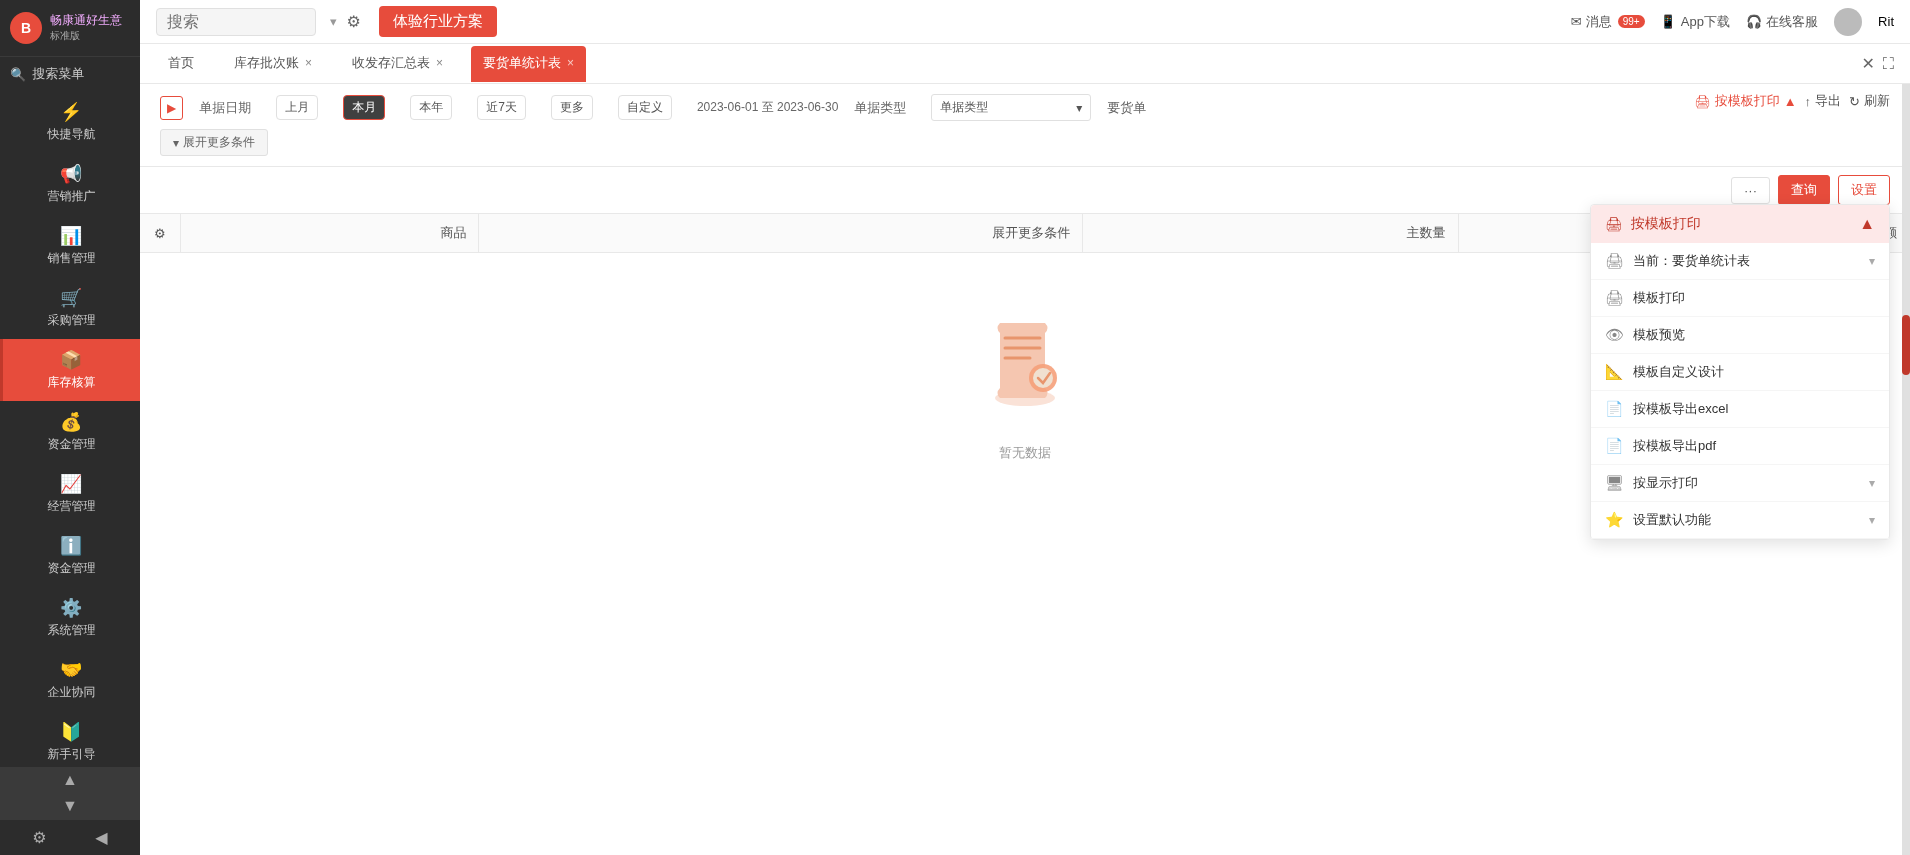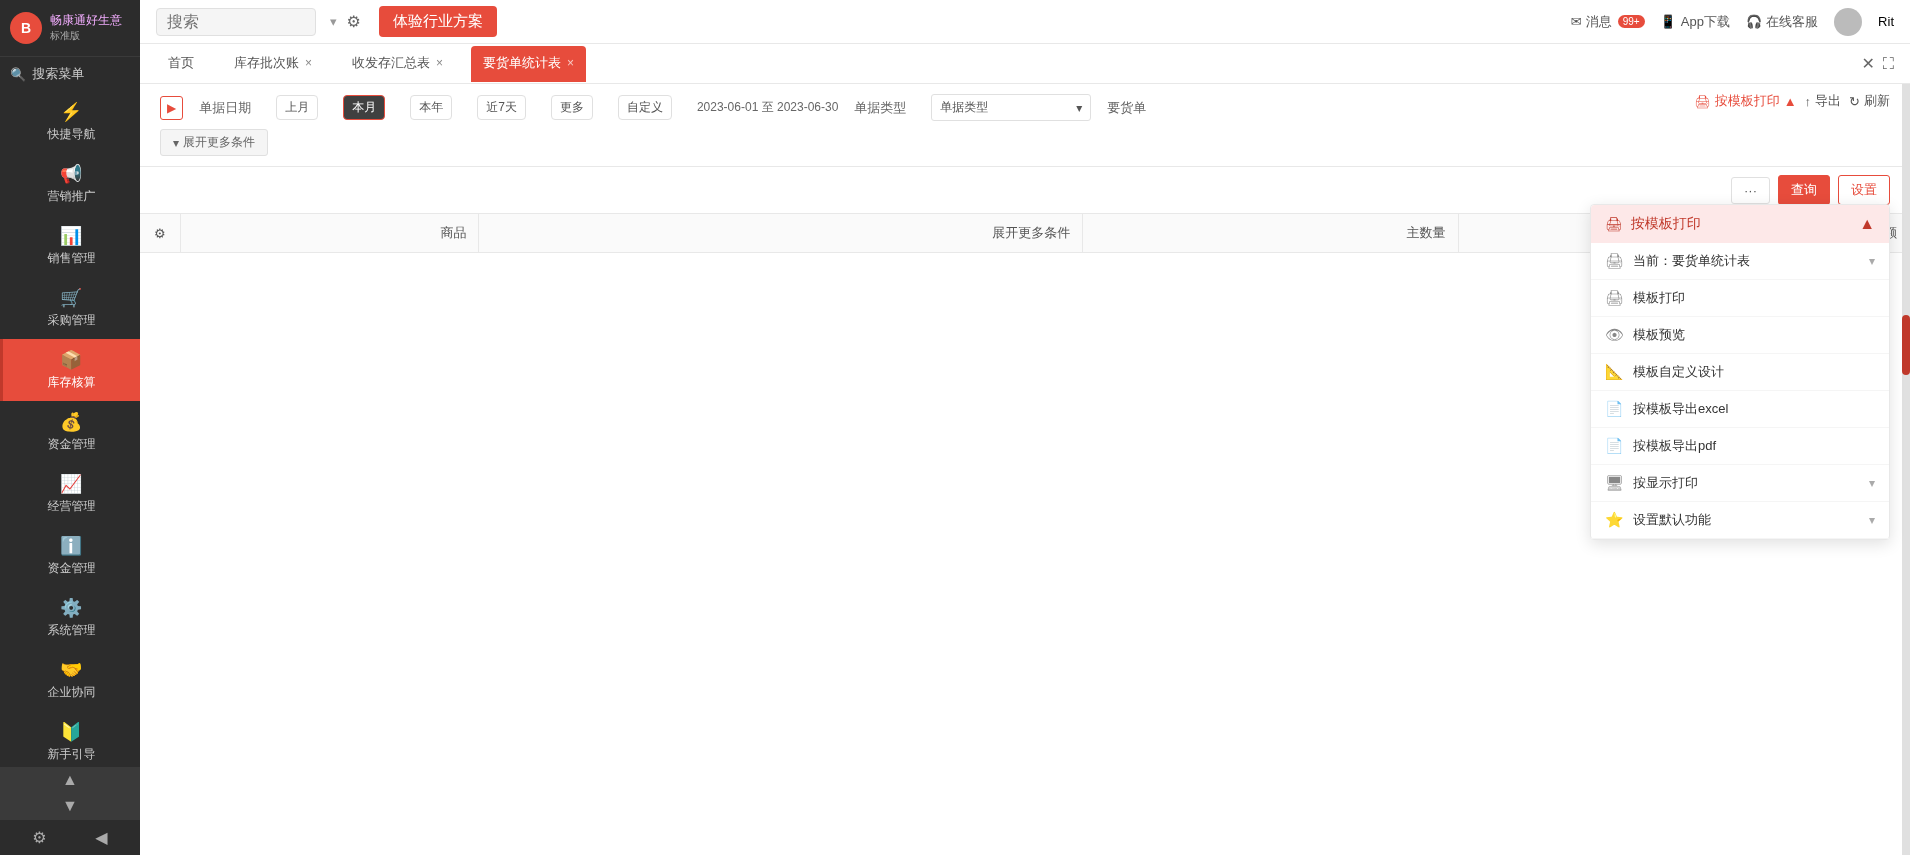--- a/index.html
+++ b/index.html
@@ -547,20 +547,36 @@
             <th>商品</th>
             <th>展开更多条件</th>
             <th>主数量</th>
             <th>零售金额</th>
           </tr>
         </thead>
         <tbody>
         </tbody>
       </table>
 
+      <div class="empty-state">
+        <div class="empty-icon">
+          
+          <svg width="100" height="100" viewBox="0 0 100 100" xmlns="http://www.w3.org/2000/svg">
+            <ellipse cx="50" cy="85" rx="30" ry="8" fill="#f5c6b0" opacity="0.5"></ellipse>
+            <path d="M25 20 Q20 15 25 10 L70 10 Q75 15 70 20 L70 75 Q75 80 70 85 L25 85 Q20 80 25 75 Z" fill="#f5c6b0"></path>
+            <path d="M30 25 L65 25" stroke="#e8956d" stroke-width="3" stroke-linecap="round"></path>
+            <path d="M30 35 L65 35" stroke="#e8956d" stroke-width="3" stroke-linecap="round"></path>
+            <path d="M30 45 L55 45" stroke="#e8956d" stroke-width="3" stroke-linecap="round"></path>
+            <circle cx="68" cy="65" r="14" fill="#f5a07a" opacity="0.9"></circle>
+            <circle cx="68" cy="65" r="10" fill="#f0e0d0"></circle>
+            <path d="M63 65 L68 70 L75 60" stroke="#e8956d" stroke-width="2.5" stroke-linecap="round" fill="none"></path>
+          </svg>
+        </div>
+        <span>暂无数据</span>
+      </div>
     </div>
 
     <div class="dropdown-overlay">
       <div class="dropdown-header">
         <div class="dropdown-header-left">
           <span>🖨</span>
           <span>按模板打印</span>
         </div>
         <span class="dropdown-close">▲</span>
       </div>

